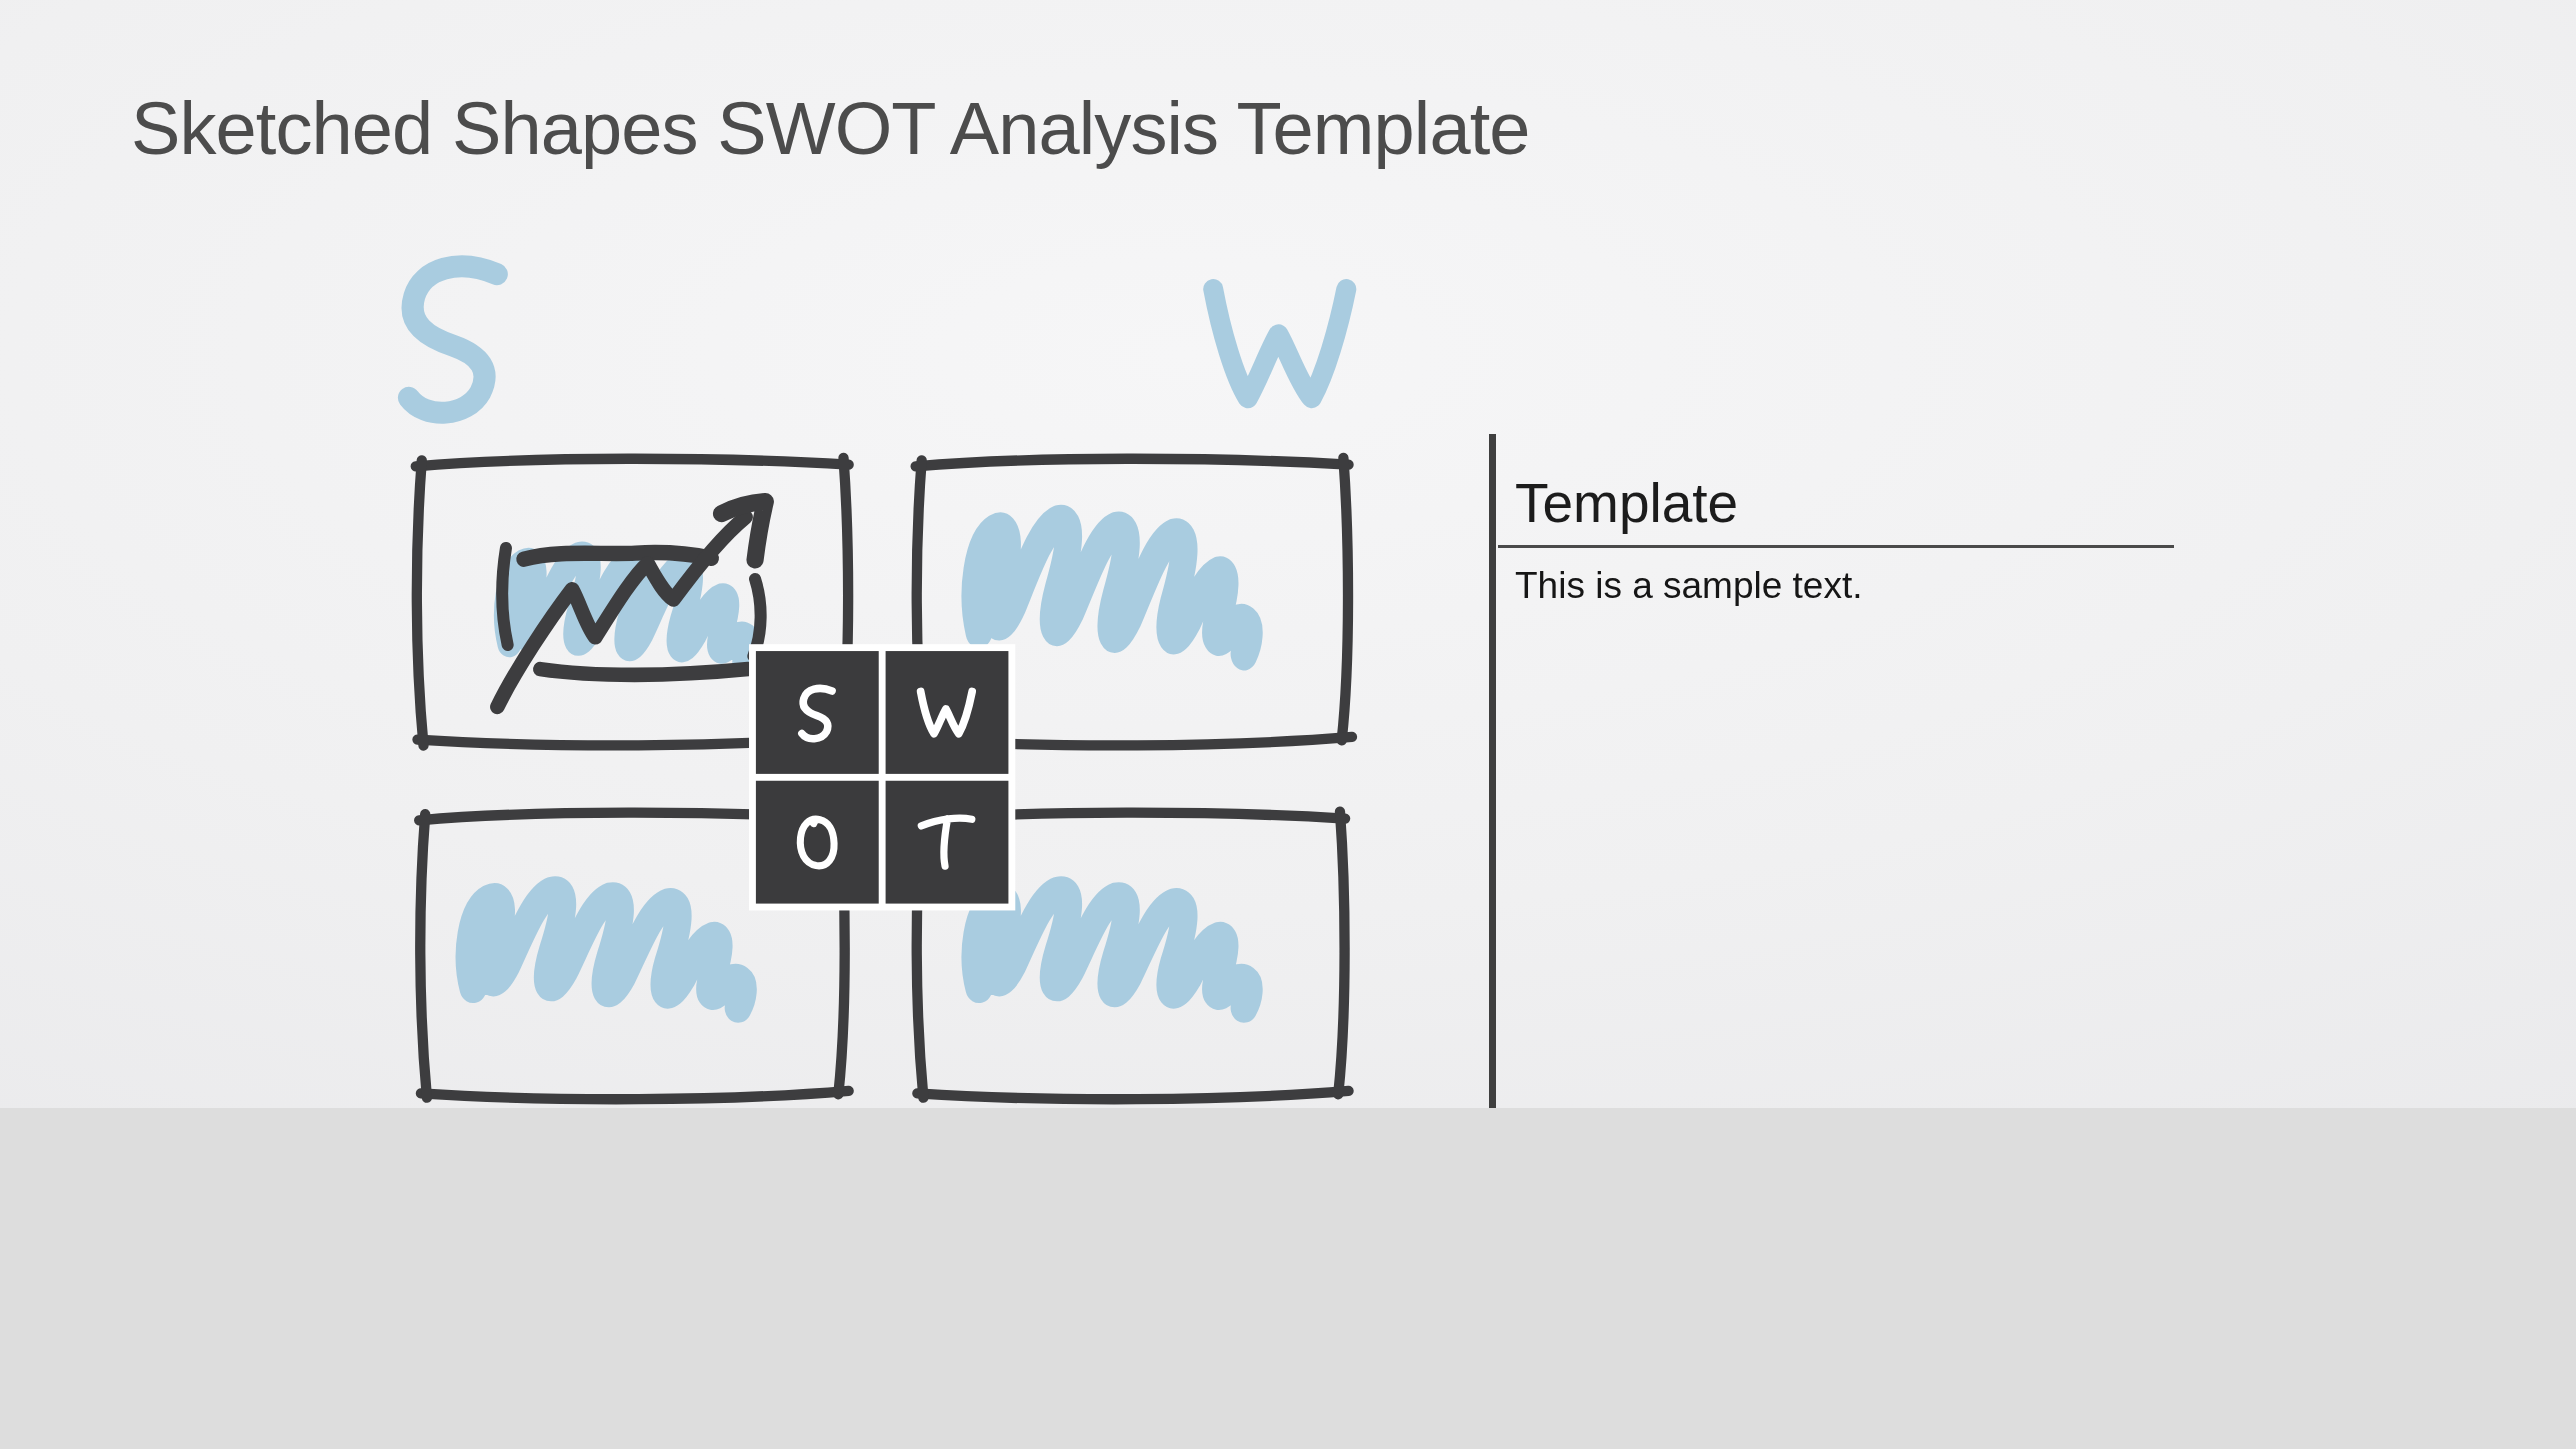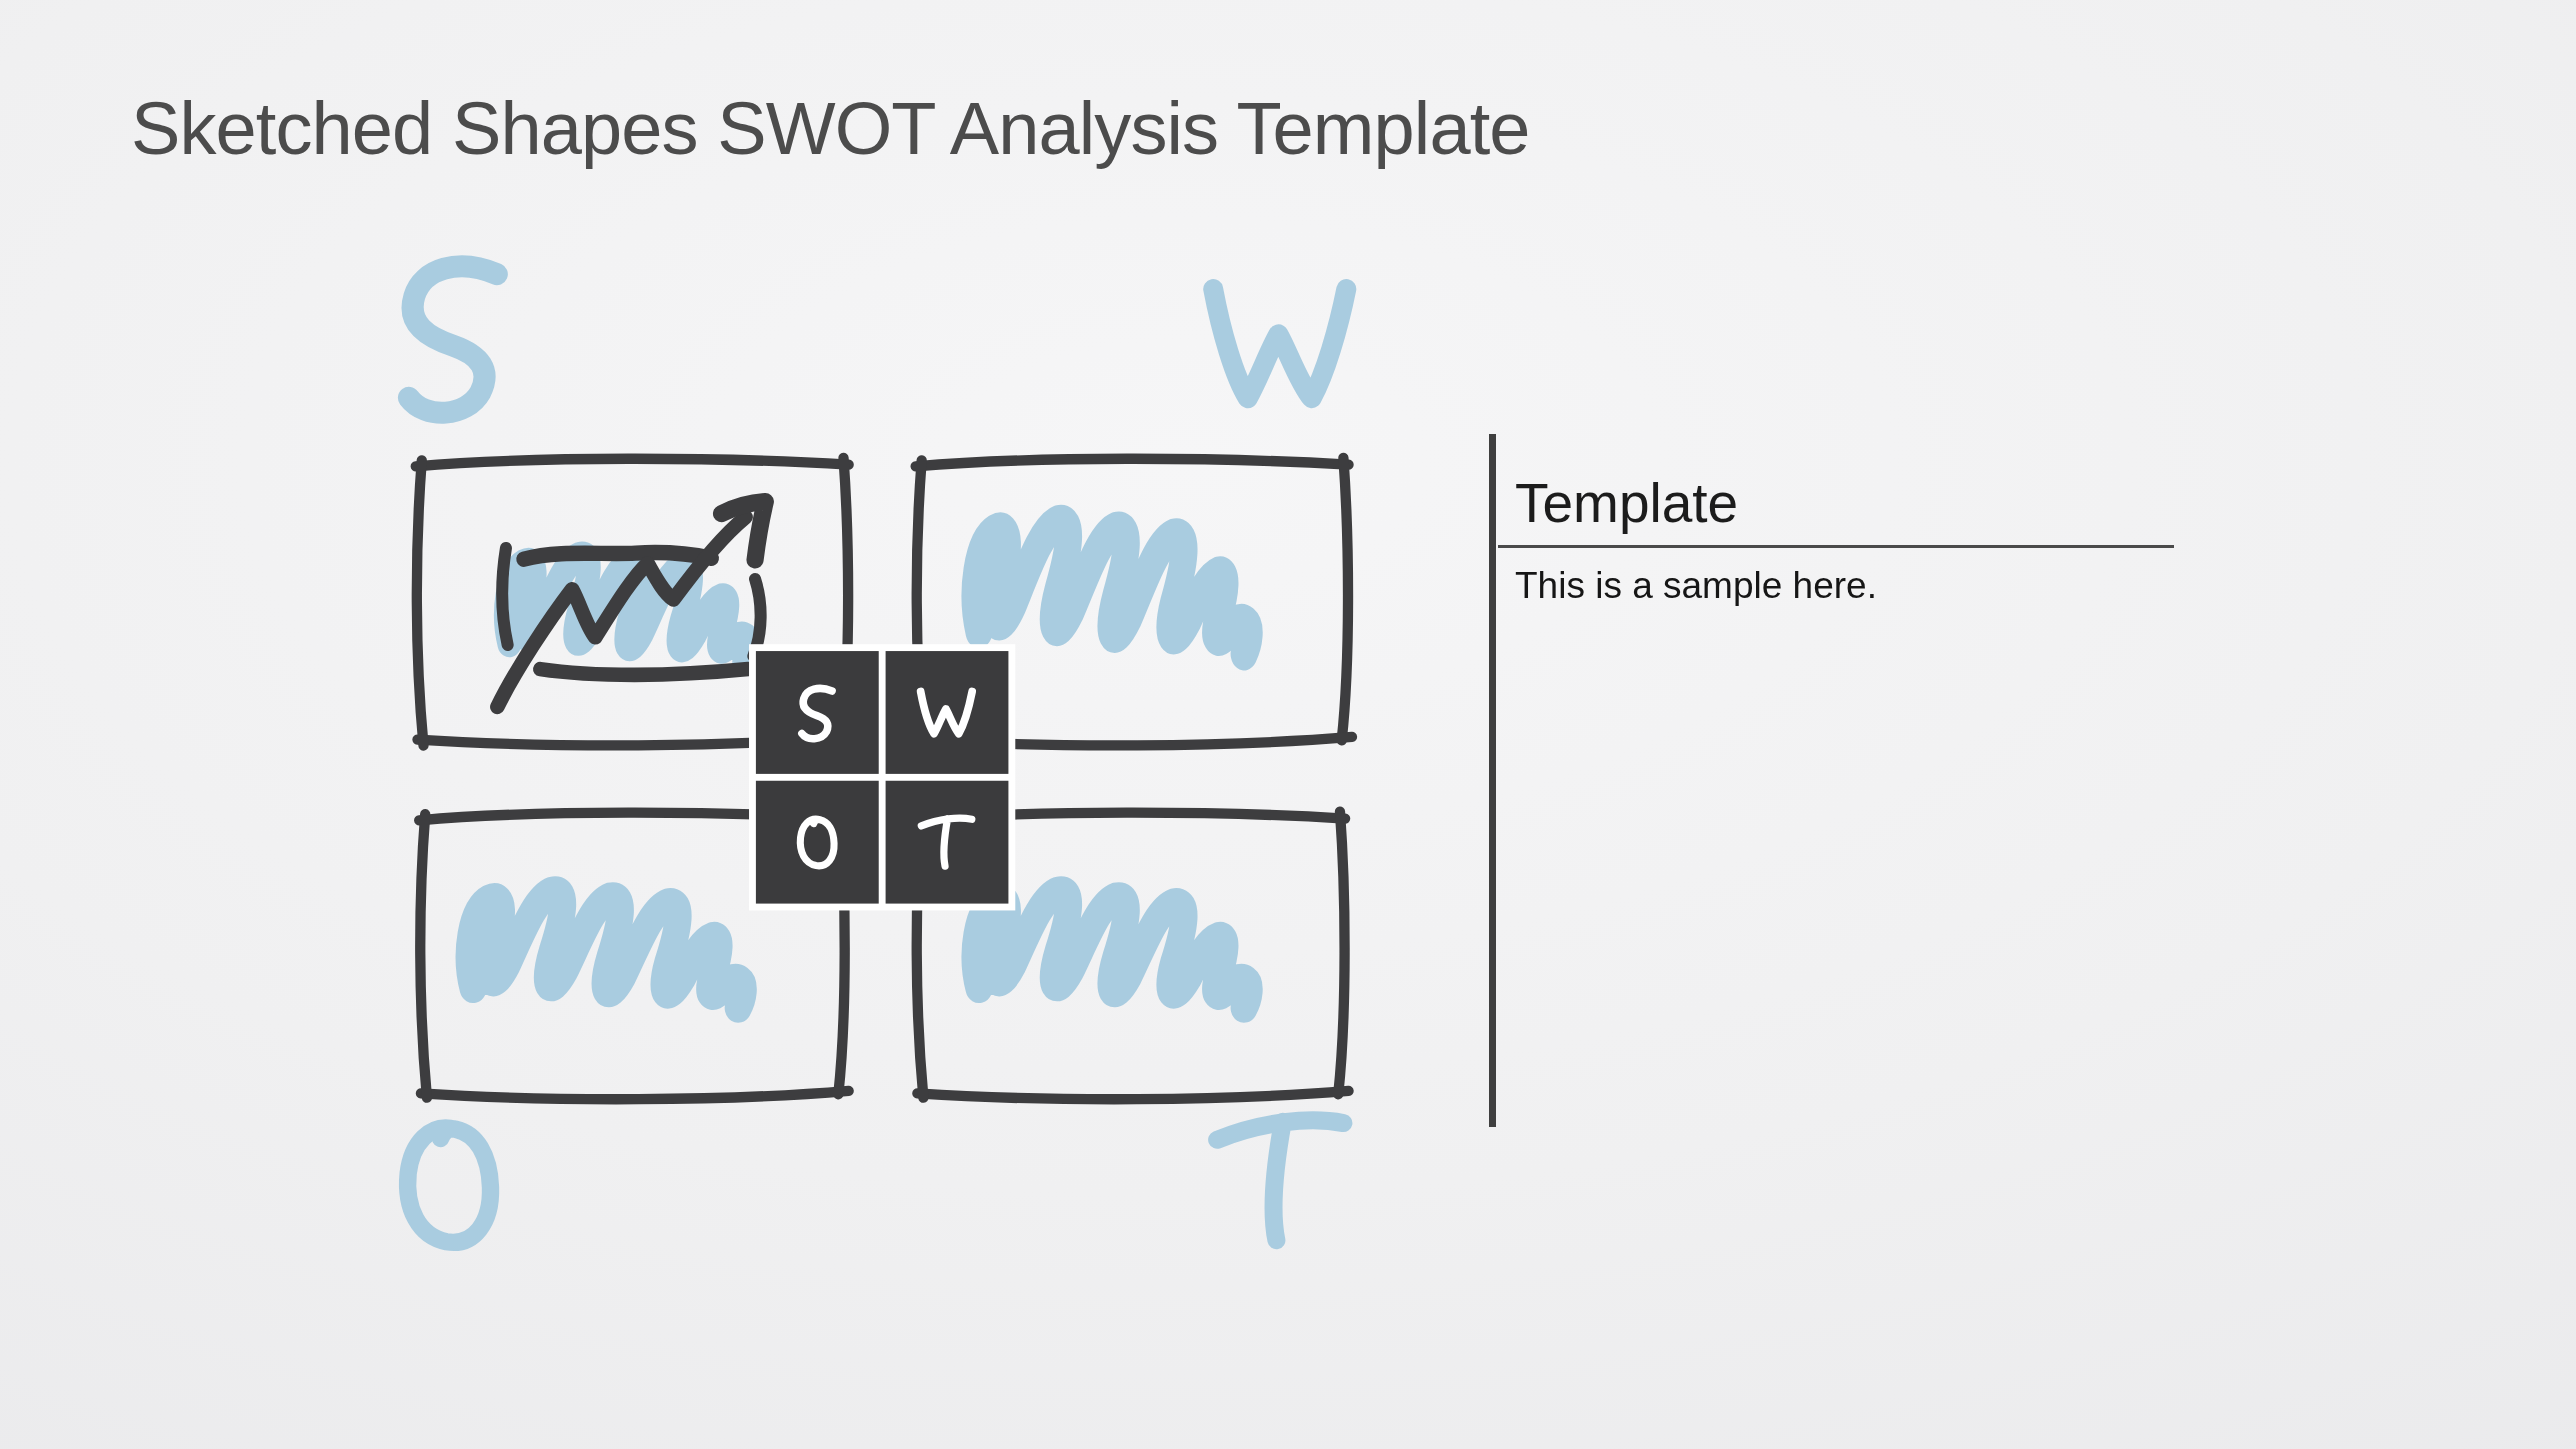--- a/index.html
+++ b/index.html
@@ -1,18 +1,18 @@
 <!DOCTYPE html>
 <html style="--background_light: #f6f6f7; --background_dark: #e2e2e4; --sketch_dark: #3d3d3f; --sketch_blue: #a9cce0; --grid_cell: #3b3b3d; --grid_letter: #ffffff; --title_text: #4c4c4c; --panel_text: #161616; --divider: #3f3f3f;font-size:13.7px"><head>
 <meta charset="utf-8">
 <style>
   html,body{margin:0;padding:0;background:#ddd;}
   .slide{
     position:relative;
-    width:2576px;height:1449px;
+    width:2576px;height:1108px;
     overflow:hidden;
     background:radial-gradient(ellipse 130% 120% at 46% 32%, var(--background_light) 0%, #f0f0f1 42%, #e9e9eb 78%, var(--background_dark) 100%);
     font-family:"Liberation Sans", sans-serif;
   }
   .slide-title{
     position:absolute;left:131px;top:89px;
     font-size:74px;line-height:79px;font-weight:400;
     color:var(--title_text);
     letter-spacing:-0.9px;
     white-space:nowrap;
@@ -150,17 +150,17 @@
       <g transform="translate(1069,946) scale(0.6)" aria-label="T">
           <use href="#g-t" class="white-letter"></use>
         </g>
     </g>
   </svg>
 
   <div class="panel-divider"></div>
   <div class="panel-heading">Template</div>
   <div class="panel-rule"></div>
   <div class="panel-body">
-    <p>This is a sample here.</p>
+    <p>This is a sample text.</p>
   </div>
 
 </div>
 
 
 </body></html>

